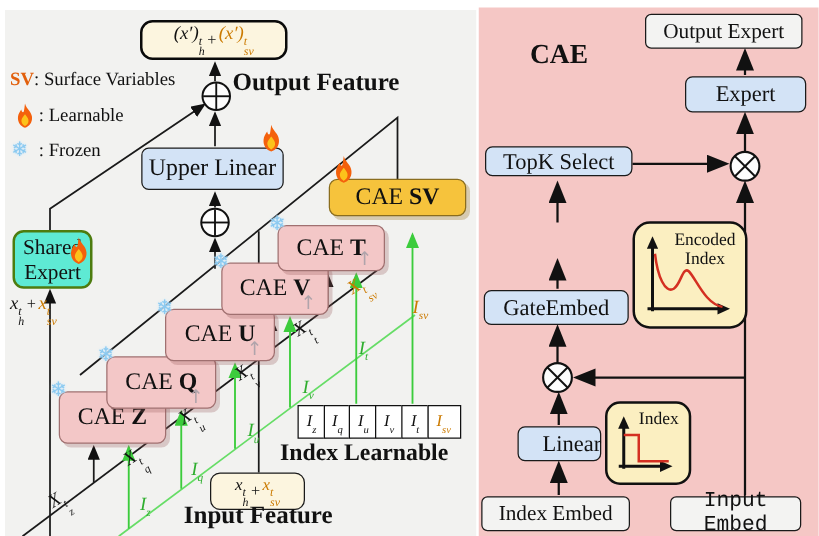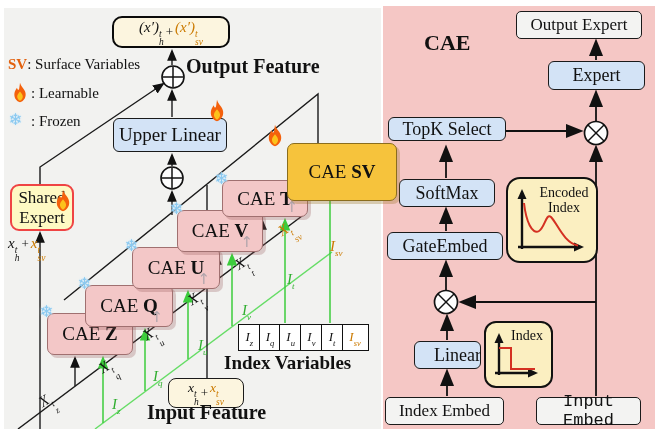--- a/index.html
+++ b/index.html
@@ -8,21 +8,21 @@
   .abs{position:absolute;}
   #left-bg{left:4px;top:8px;width:377px;height:421px;background:#f2f2f0;}
   #right-bg{left:383px;top:6px;width:272px;height:423px;background:#f5c7c5;}
   svg.layer{position:absolute;left:0;top:0;pointer-events:none;}
   .box{position:absolute;display:flex;align-items:center;justify-content:center;
        box-sizing:border-box;text-align:center;}
   .blue{background:#d3e3f6;border:1.6px solid #1a1a1a;border-radius:6px;}
   .cream{background:#fcf5df;border:1.6px solid #1a1a1a;border-radius:8px;}
   .embed{background:#f3f3f2;border:1.8px solid #1a1a1a;border-radius:5px;font-size:17px;}
   .formula{background:#fcf5df;border:2.6px solid #0a0a0a;border-radius:10px;font-size:15px;}
-  .peach{background:#fef9c3;border:2px solid #ef4444;border-radius:9px;}
+  .peach{background:#5eead4;border:2px solid #4d7c0f;border-radius:9px;}
   .cae{background:#f3c7c7;border:1.5px solid #a07070;border-radius:7px;
        box-shadow:3px 3px 0 rgba(150,90,90,0.28);font-size:19px;}
   .cae.gold{background:#f6c33c;border:1.5px solid #8a6d1e;box-shadow:3px 3px 0 rgba(150,110,30,0.30);}
   .bold{font-weight:bold;}
   .hdr{font-weight:bold;font-size:20px;white-space:nowrap;text-align:center;}
   .m{font-style:italic;white-space:nowrap;}
   .stk{display:inline-flex;flex-direction:column;align-items:flex-start;
        vertical-align:-5px;line-height:1;}
   .stk span{font-size:9.5px;line-height:8px;font-style:italic;}
   .orange{color:#cb7a00;}
@@ -199,21 +199,21 @@
         <span class="m" style="font-size: 13px;"><span>I</span><span class="stk">
             <span style="font-size: 8.5px;">t</span>
           </span></span>
       </div>
       <div class="cell orange" style="width: 27px;">
         <span class="m" style="font-size: 13px;"><span>I</span><span class="stk">
             <span style="font-size: 8.5px;">sv</span>
           </span></span>
       </div>
     </div>
-  <div class="abs hdr" style="left:224px;top:352px;font-size:19px;">Index Variables</div>
+  <div class="abs hdr" style="left:224px;top:352px;font-size:19px;">Index Learnable</div>
 
   <div class="box cream" style="left:168px;top:378px;width:76px;height:30px;font-size:13.5px;border-width:1.5px;">
     <span class="m"><span>x</span><span class="stk">
           <span>t</span>
           <span>h</span>
         </span></span>
     <span class="plus">+</span>
     <span class="m orange"><span>x</span><span class="stk">
           <span>t</span>
           <span>sv</span>
@@ -223,23 +223,20 @@
 
   <div class="abs bold" style="left:424px;top:30px;font-size:22px;">CAE</div>
   <div class="box embed" style="left:516px;top:11px;width:126px;height:28px;">
       <span>Output Expert</span>
     </div>
   <div class="box blue" style="left:548px;top:61px;width:97px;height:29px;font-size:18px;">
       <span>Expert</span>
     </div>
   <div class="box blue" style="left:388px;top:117px;width:118px;height:24px;font-size:18px;">
       <span>TopK Select</span>
-    </div>
-  <div class="box blue" style="left:399px;top:179px;width:96px;height:28px;font-size:18px;">
-      <span>SoftMax</span>
     </div>
   <div class="box blue" style="left:387px;top:232px;width:116px;height:28px;font-size:18px;">
       <span>GateEmbed</span>
     </div>
   <div class="box blue" style="left:414px;top:341px;width:67px;height:28px;font-size:18px;padding-left:20px;">
       <span>Linear</span>
     </div>
   <div class="box embed" style="left:385px;top:397px;width:119px;height:28px;">
       <span>Index Embed</span>
     </div>
@@ -287,21 +284,21 @@
     <div class="box cae" style="left: 177px; top: 210px; width: 86px; height: 42px;">
       <span>CAE <b>V</b></span>
       <span class="snow" style="left: -8px; top: -10px;">❄</span>
       <span class="garrow">↑</span>
     </div>
     <div class="box cae" style="left: 222px; top: 180px; width: 86px; height: 37px;">
       <span>CAE <b>T</b></span>
       <span class="snow" style="left: -8px; top: -10px;">❄</span>
       <span class="garrow">↑</span>
     </div>
-    <div class="box cae gold" style="left: 263px; top: 143px; width: 110px; height: 58px; margin-left: 24px;">
+    <div class="box cae gold" style="left: 263px; top: 143px; width: 110px; height: 30px;">
       <span>CAE <b>SV</b></span>
     </div>
     <div class="flame" style="left: 265px; top: 124px; width: 20px; height: 23px;"><svg viewBox="0 0 24 28" width="100%" height="100%">
         <path d="M12 1 C13.5 7 19 9.5 19.5 15.5 C20 21.5 16.5 25.5 12 27 C7.5 25.5 4 21.5 4.5 15.5 C4.8 12.2 6.5 9.8 8 7.5 C8.6 10.5 10.2 11.3 10.8 9.2 C11.3 7 11.6 4 12 1 Z" fill="#f4610c"></path>
         <path d="M12 12.5 C14.3 15.5 16.4 17.6 15.6 20.8 C15 23.6 12 25.2 12 25.2 C12 25.2 9 23.6 8.4 20.8 C7.6 17.6 9.7 15.5 12 12.5 Z" fill="#fcc21b"></path>
       </svg></div>
     <div class="xlab" style="left: 42px; top: 391px;"><span class="m" style="font-size: 15px;"><span>X</span><span class="stk">
           <span style="font-size: 9px;">t</span>
           <span style="font-size: 9px;">z</span>
         </span></span></div>

